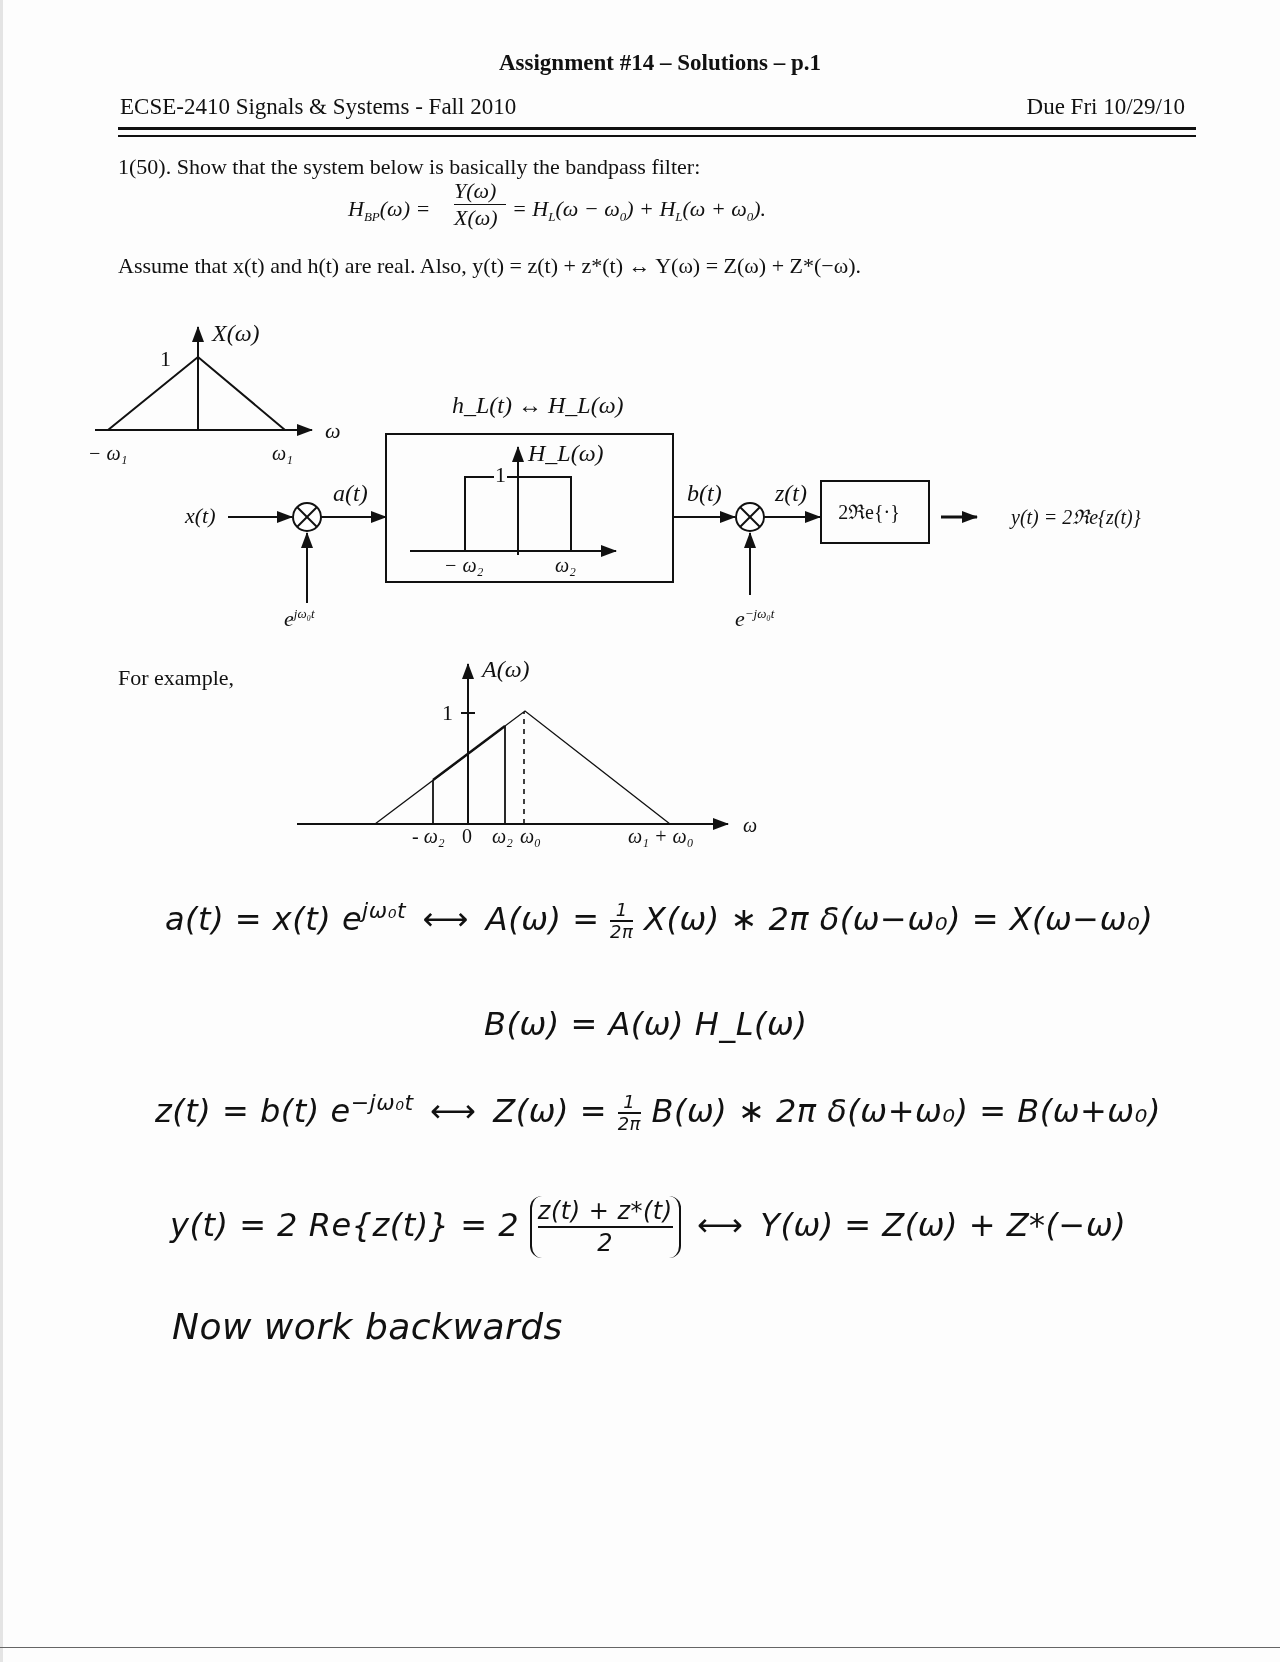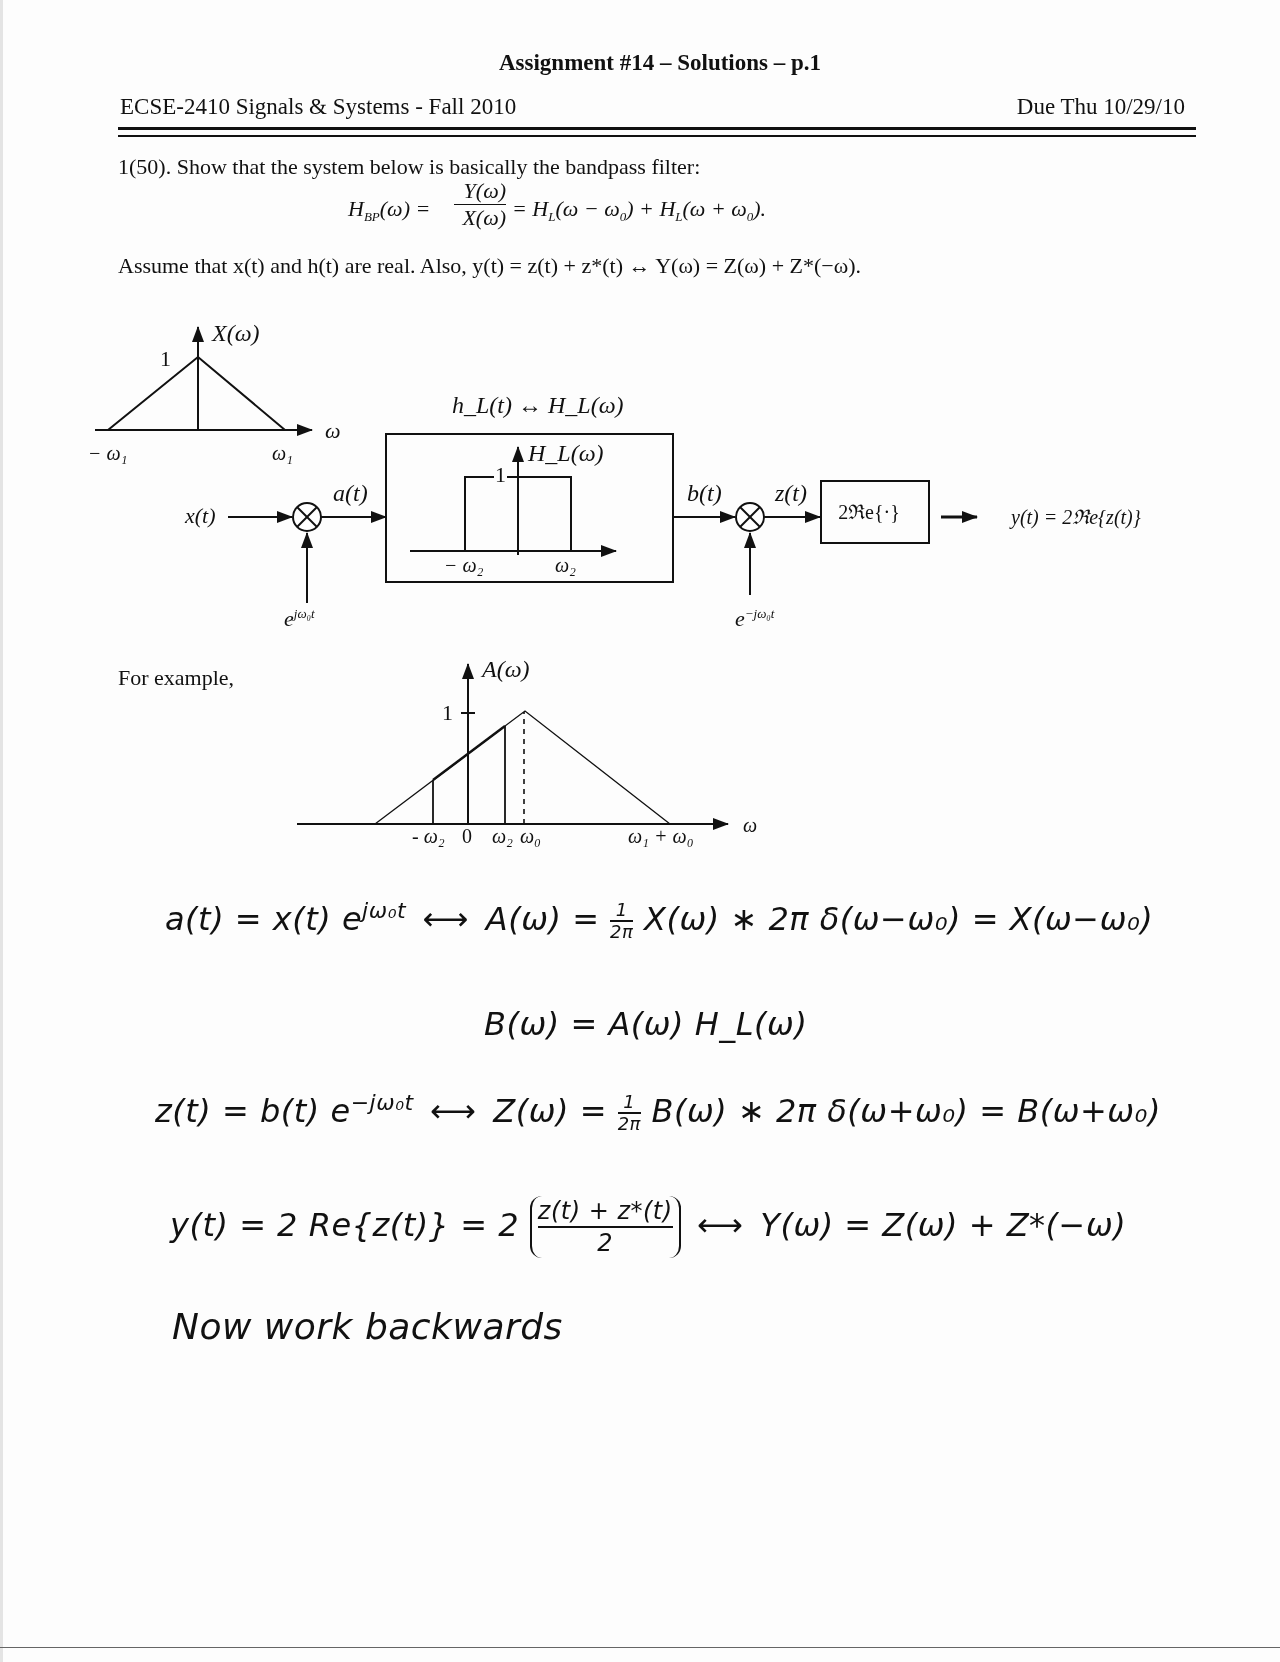--- a/index.html
+++ b/index.html
@@ -19,31 +19,31 @@
   .bottom-line { position:absolute; left:0; top:1647px; width:1280px; height:1px; background:#666; }
   .leftedge { position:absolute; left:0; top:0; width:3px; height:1662px; background:#e4e4e4; }
 </style>
 </head>
 <body>
 
 <div class="leftedge"></div>
 
 <div class="abs title">Assignment #14 – Solutions – p.1</div>
 <div class="abs course">ECSE-2410 Signals &amp; Systems - Fall 2010</div>
-<div class="abs due">Due Thu 10/29/10</div>
+<div class="abs due">Due Fri 10/29/10</div>
 <div class="rule1"></div>
 <div class="rule2"></div>
 
 <div class="abs q">1(50).  Show that the system below is basically the bandpass filter:</div>
 
 <div class="abs eq" style="left:348px; top:178px; height:64px;">
   <span style="position:absolute; left:0; top:18px;">
     <span>H</span><sub style="font-size:13px;">BP</sub><span style="font-style:italic;">(ω) =</span>
   </span>
-  <span style="position:absolute; left:106px; top:0; width:52px; text-align:right;">
+  <span style="position:absolute; left:106px; top:0; width:52px; text-align:left;">
     <span style="display:block; line-height:26px;">Y(ω)</span>
     <span style="display:block; border-top:1.5px solid #111; line-height:26px;">X(ω)</span>
   </span>
   <span style="position:absolute; left:164px; top:18px;">
     <span>= H</span><sub style="font-size:13px;">L</sub><span>(ω − ω</span><sub style="font-size:13px;">0</sub><span>) + H</span><sub style="font-size:13px;">L</sub><span>(ω + ω</span><sub style="font-size:13px;">0</sub><span>).</span>
   </span>
 </div>
 
 <div class="abs assume">Assume that x(t) and h(t) are real.  Also, y(t) = z(t) + z*(t) ↔ Y(ω) = Z(ω) + Z*(−ω).</div>
 

